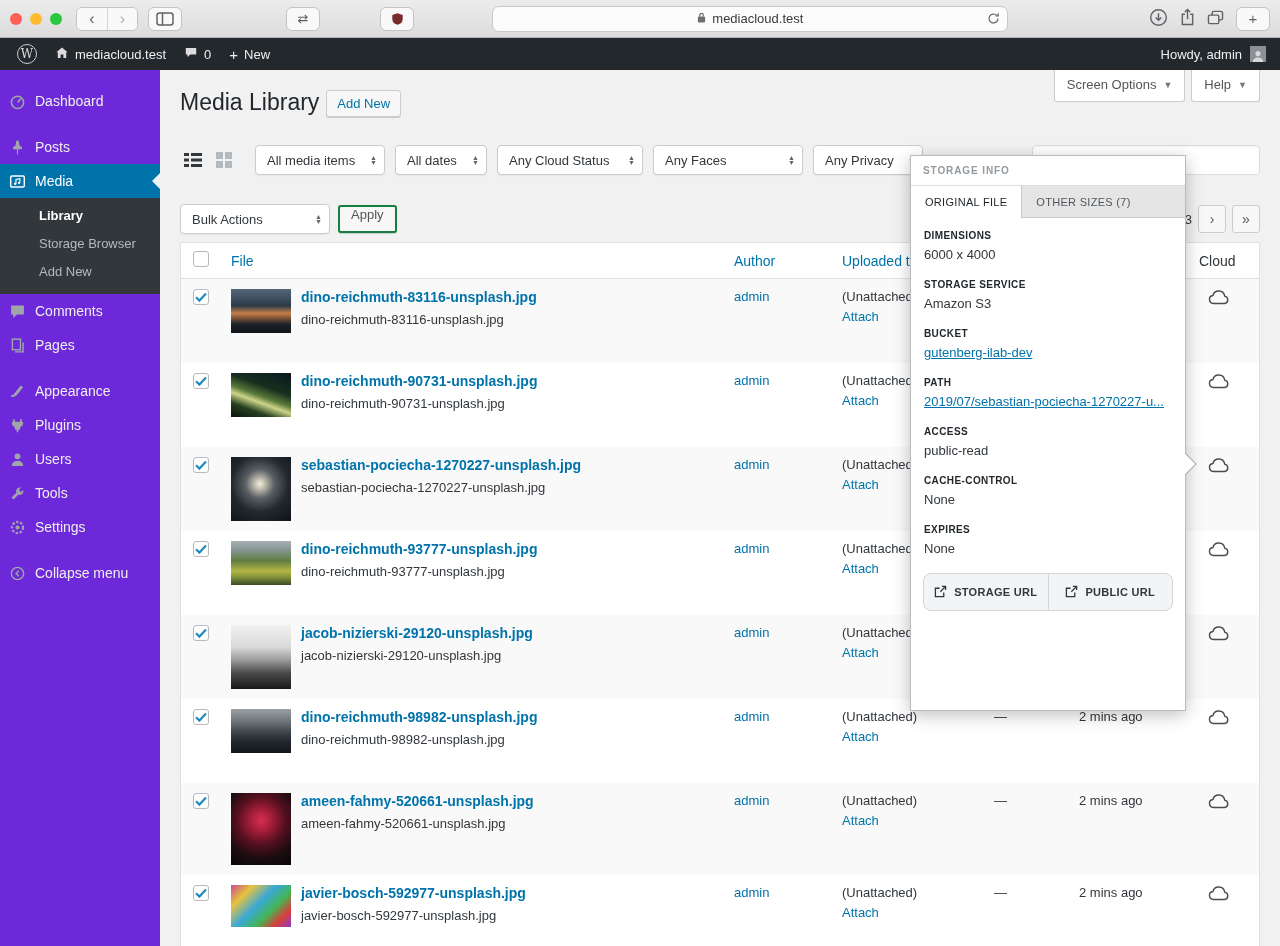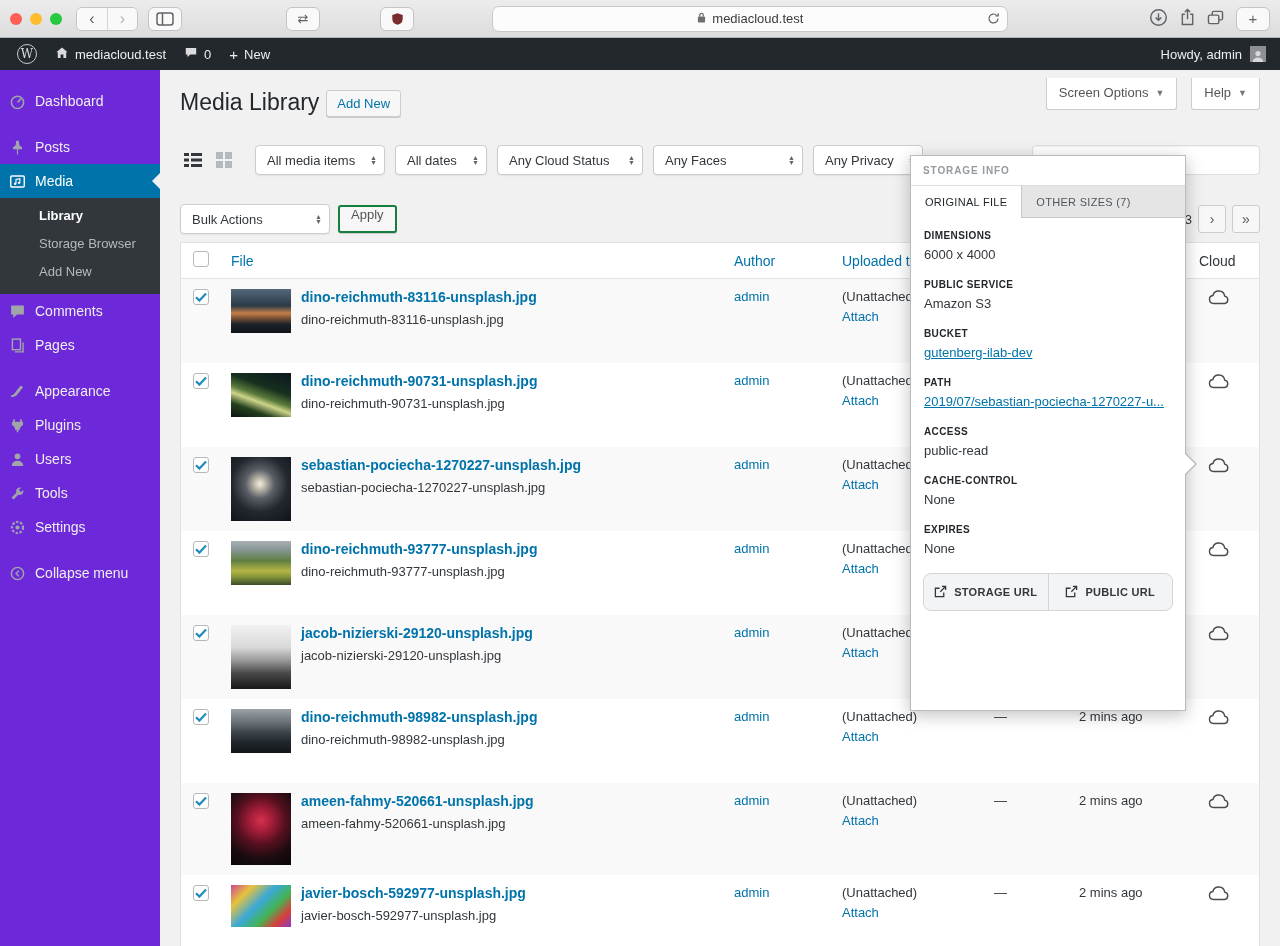--- a/index.html
+++ b/index.html
@@ -41,21 +41,21 @@
   .menu-item.active .mi{color:#fff;}
   .menu-item.active::after{content:"";position:absolute;right:0;top:50%;margin-top:-8px;
     border:8px solid transparent;border-right-color:#f1f1f1;}
   .submenu{background:#32373c;padding:4px 0 8px;}
   .submenu-item{padding:6px 12px 6px 39px;color:#b4b9be;font-size:13px;height:28px;cursor:pointer;}
   .submenu-item.current{color:#fff;font-weight:bold;}
   .menu-gap{height:12px;}
 
   .content{flex:1;background:#f1f1f1;position:relative;padding:0 20px;overflow:hidden;}
 
-  .meta-links{position:absolute;top:8px;right:20px;display:flex;gap:14px;z-index:5;}
+  .meta-links{position:absolute;top:0;right:20px;display:flex;gap:6px;z-index:5;}
   .meta-tab{background:#fff;border:1px solid #ccc;border-top:none;border-radius:0 0 3px 3px;
     padding:7px 12px 9px;font-size:13px;color:#555;display:flex;align-items:center;gap:7px;cursor:pointer;}
   .meta-tab .chev{font-size:9px;color:#72777c;}
 
   .title-row{display:flex;align-items:center;gap:7px;margin-top:16px;height:34px;}
   h1{font-size:23px;font-weight:400;color:#23282d;line-height:1.2;}
   .add-new-btn{background:#f7f7f7;border:1px solid #ccc;border-radius:3px;color:#0073aa;font-size:13px;
     padding:5px 10px;box-shadow:0 1px 0 #ccc;cursor:pointer;}
 
   .filter-row{display:flex;align-items:center;gap:10px;margin-top:24px;height:32px;}
@@ -678,21 +678,21 @@
       <div class="pop-tabs">
         <div class="pop-tab active">ORIGINAL FILE</div>
         <div class="pop-tab">OTHER SIZES (7)</div>
       </div>
       <div class="pop-body" id="popover-fields">
           <div class="pop-field">
     <div class="pf-label">DIMENSIONS</div>
     <div class="pf-value">6000 x 4000</div>
   </div>
           <div class="pop-field">
-    <div class="pf-label">PUBLIC SERVICE</div>
+    <div class="pf-label">STORAGE SERVICE</div>
     <div class="pf-value">Amazon S3</div>
   </div>
           <div class="pop-field">
     <div class="pf-label">BUCKET</div>
     <div class="pf-value link">gutenberg-ilab-dev</div>
   </div>
           <div class="pop-field">
     <div class="pf-label">PATH</div>
     <div class="pf-value link">2019/07/sebastian-pociecha-1270227-u...</div>
   </div>

